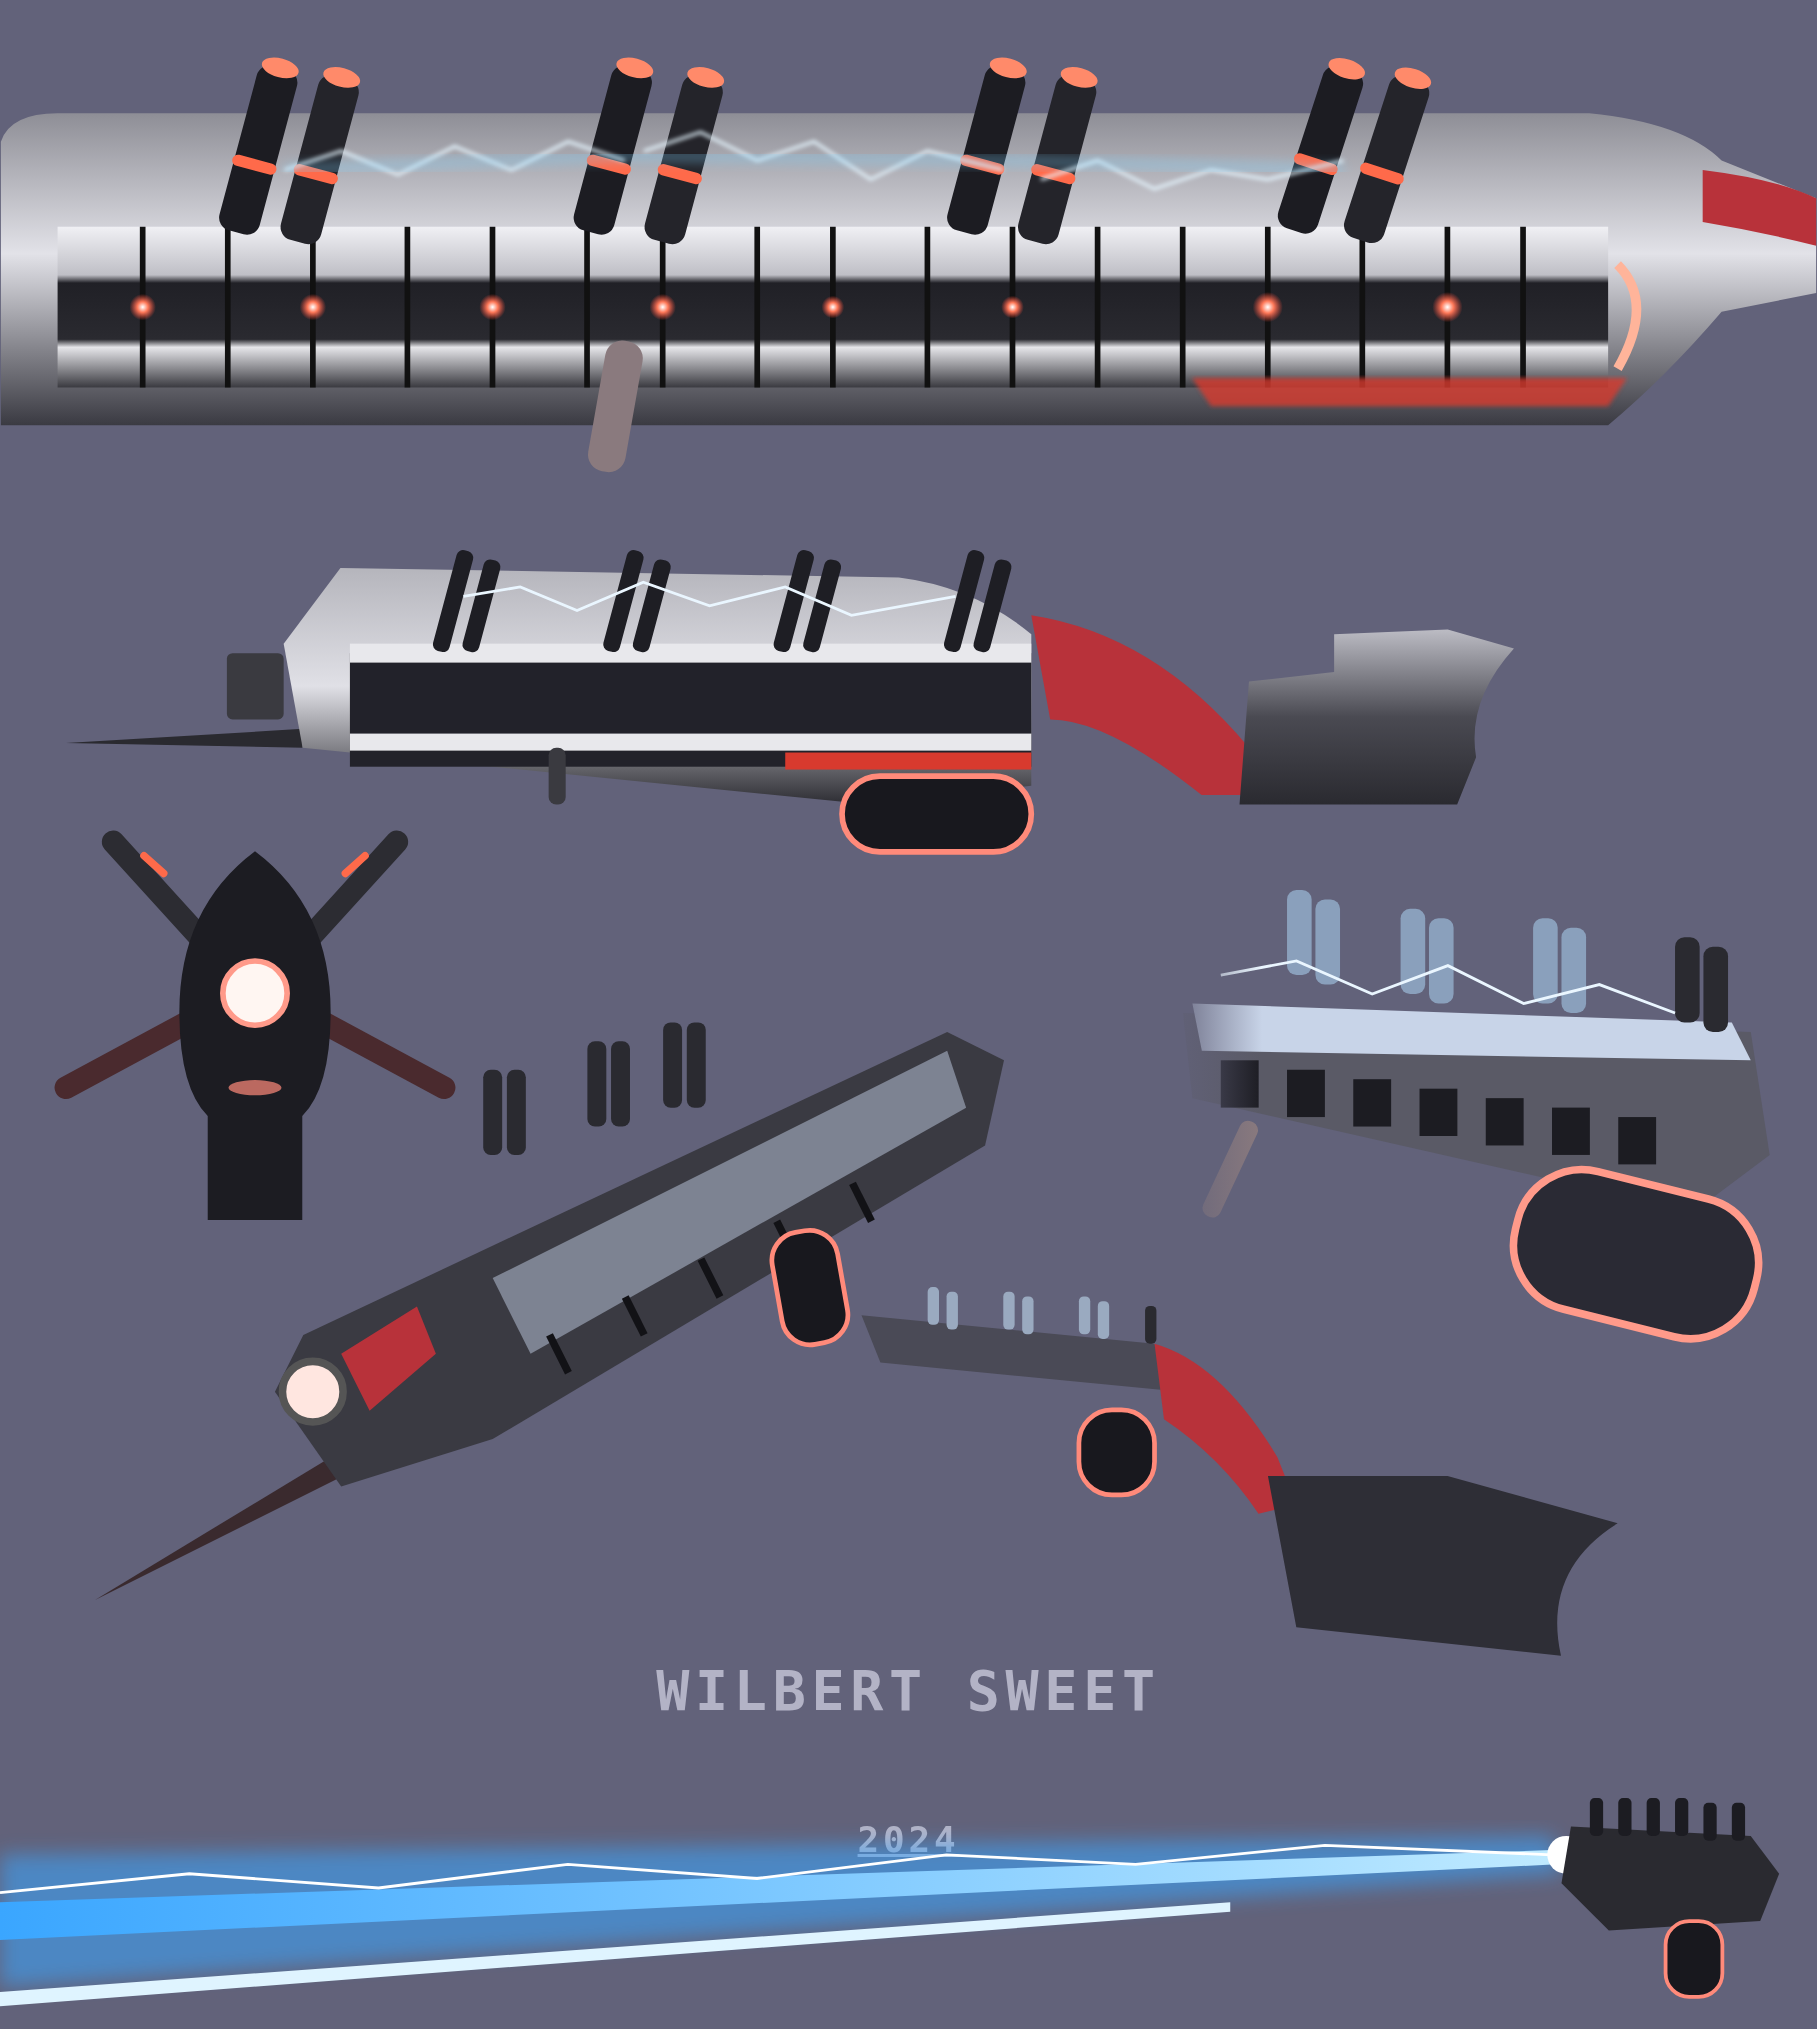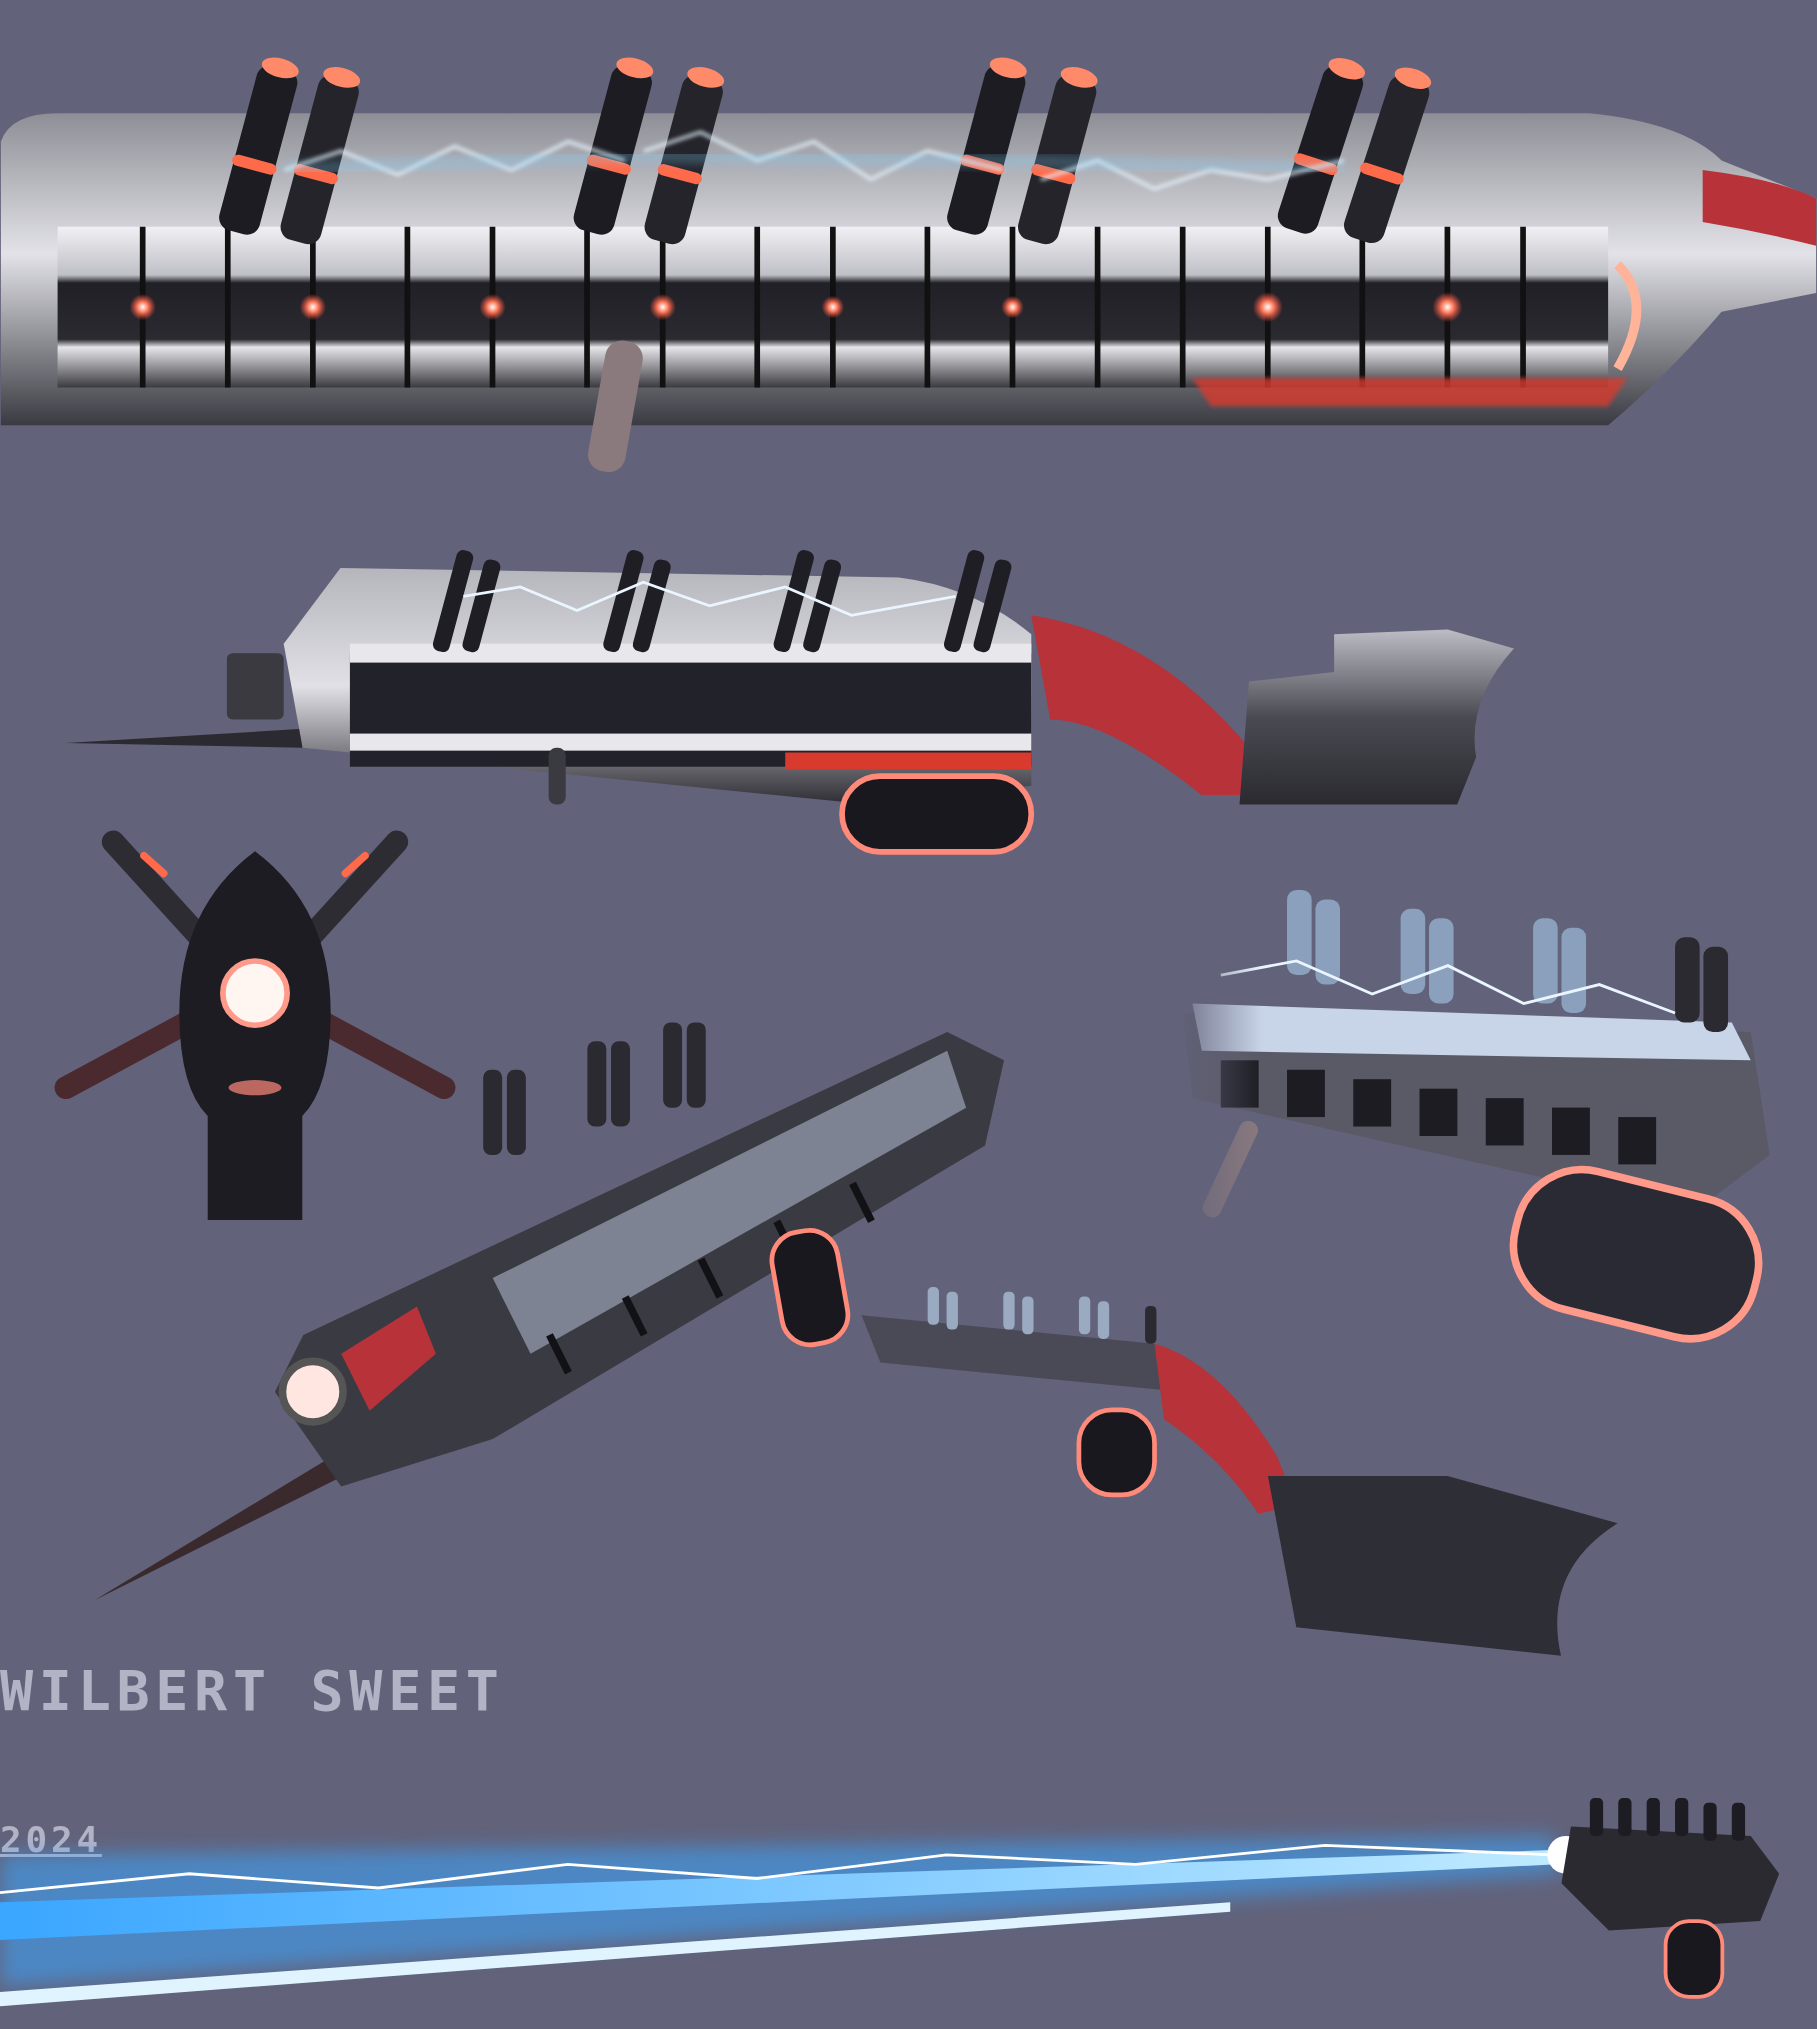--- a/index.html
+++ b/index.html
@@ -1,20 +1,20 @@
 <!DOCTYPE html>
 <html style="font-size:15px"><head>
 <meta charset="utf-8">
 <style>
   html,body{margin:0;padding:0;}
   body{width:1817px;height:2030px;background:#62627a;position:relative;overflow:hidden;
        font-family:"DejaVu Sans",sans-serif;}
   .view{position:absolute;}
   svg{display:block;overflow:visible;}
-  .credit{position:absolute;left:0;width:1817px;text-align:left;color:#b3b3c6;
+  .credit{position:absolute;left:0;width:1817px;text-align:center;color:#b3b3c6;
           font-family:"DejaVu Sans Mono","Liberation Mono",monospace;font-weight:bold;
           letter-spacing:5.7px;line-height:1;}
   .credit.name{top:1664px;font-size:55px;}
   .credit.year{top:1822px;font-size:36px;letter-spacing:3.8px;text-decoration:underline;}
 </style>
 </head>
 <body>
 
 <div class="view" style="left:0;top:66px;width:1817px;height:416px;">
   <svg width="1817" height="416" viewBox="0 0 1920 440">

